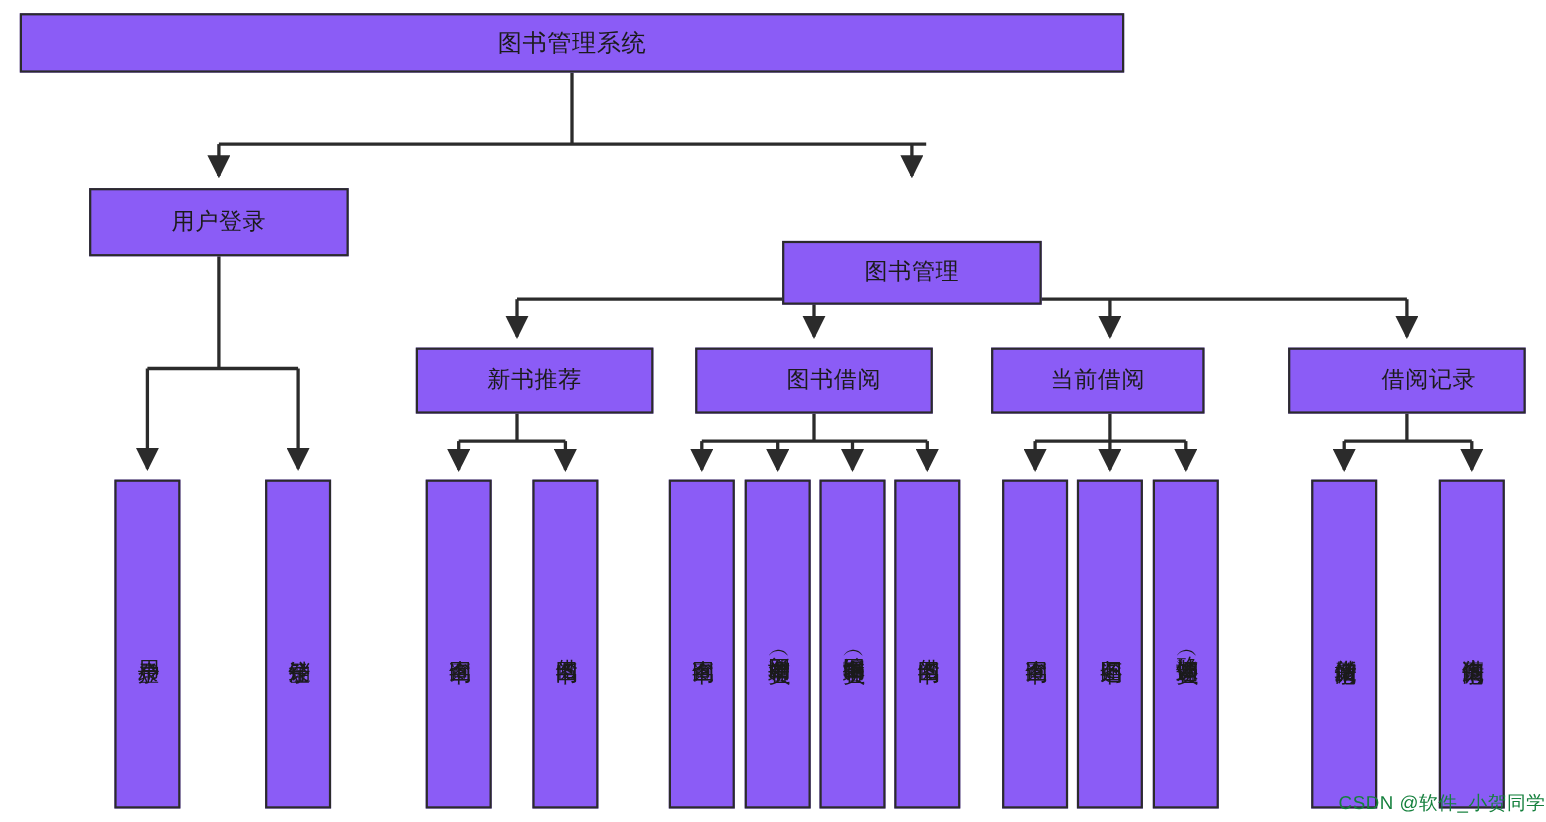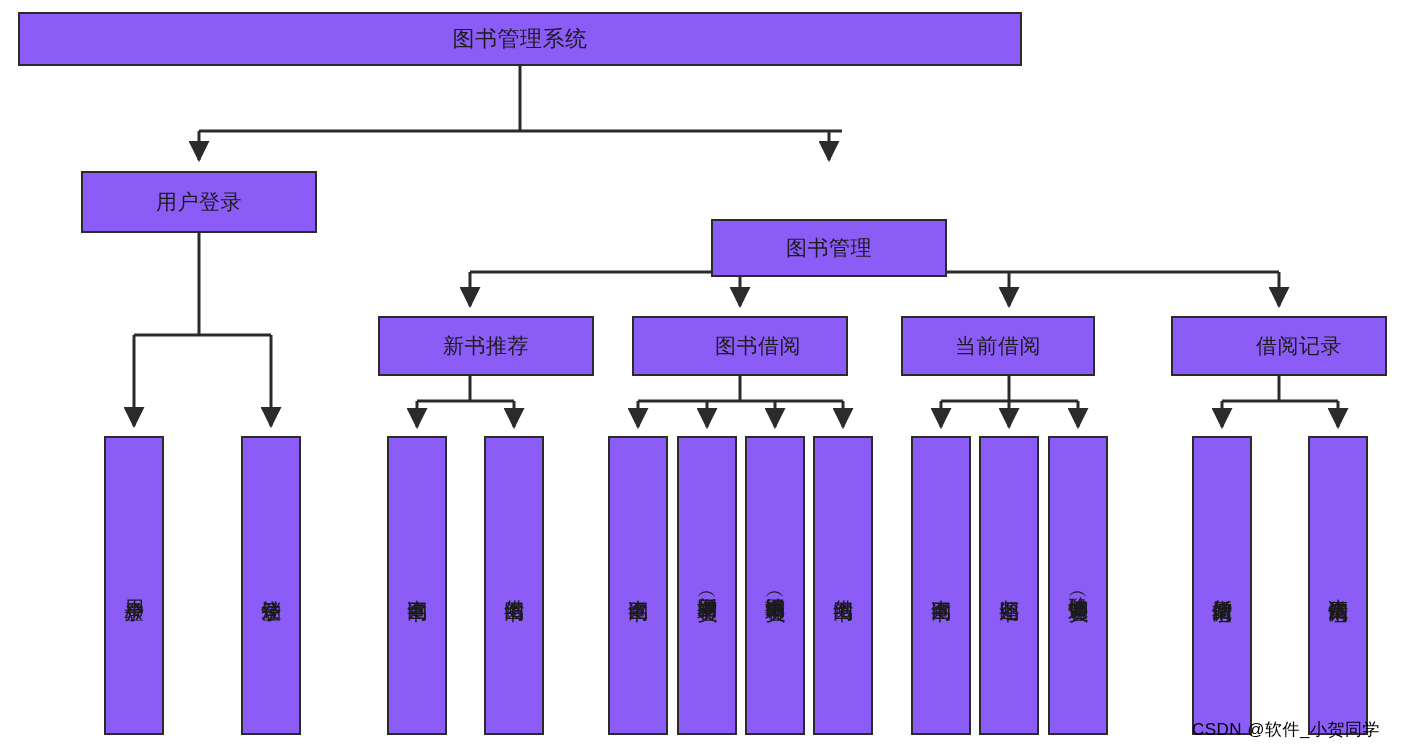--- a/index.html
+++ b/index.html
@@ -61,24 +61,24 @@
     position: absolute;
     left: 0;
     top: 0;
     width: 1405px;
     height: 747px;
     pointer-events: none;
   }
   
   .watermark {
     position: absolute;
-    right: 25px;
+    right: 0;
     bottom: 6px;
     font-size: 17px;
-    color: #000000;
+    color: #15803d;
     letter-spacing: 0.5px;
     white-space: nowrap;
     user-select: none;
   }
 </style>
 </head>
 <body>
 
 <div id="canvas">
 

